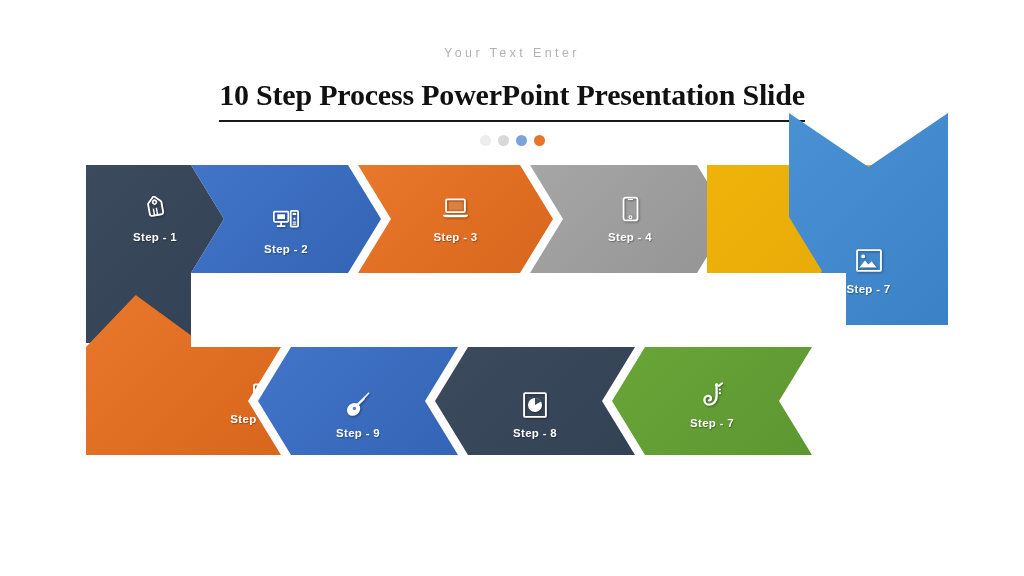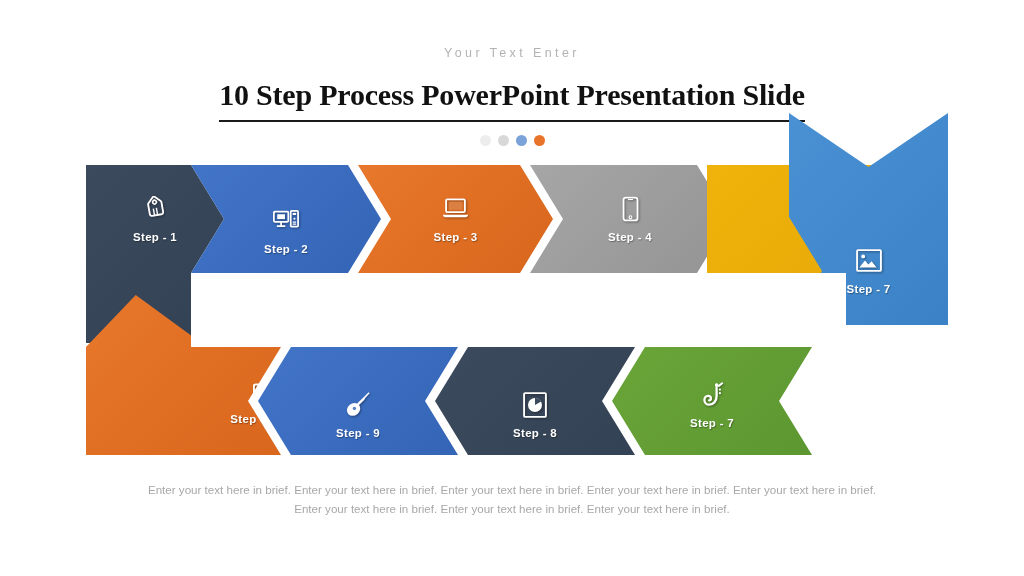--- a/index.html
+++ b/index.html
@@ -230,15 +230,14 @@
                 <path d="M3.4 18.6l5.6-7.2 3.4 4.2 3.2-3.4 5 6.4z" fill="#fff"></path>
               </svg>
             </div>
             <div class="lbl">Step - 7</div>
           </div>
         </div>
       </div>
     <div class="white-gap"></div>
   </div>
 
-  <div class="footer">Enter your text here in brief. Enter your text here in brief. Enter your text here in brief. Enter your text here in brief. Enter your text here in brief. Enter your text here in brief. Enter your text here in brief. Enter your text here in brief.</div>
 
 </div>
 
 </body></html>

